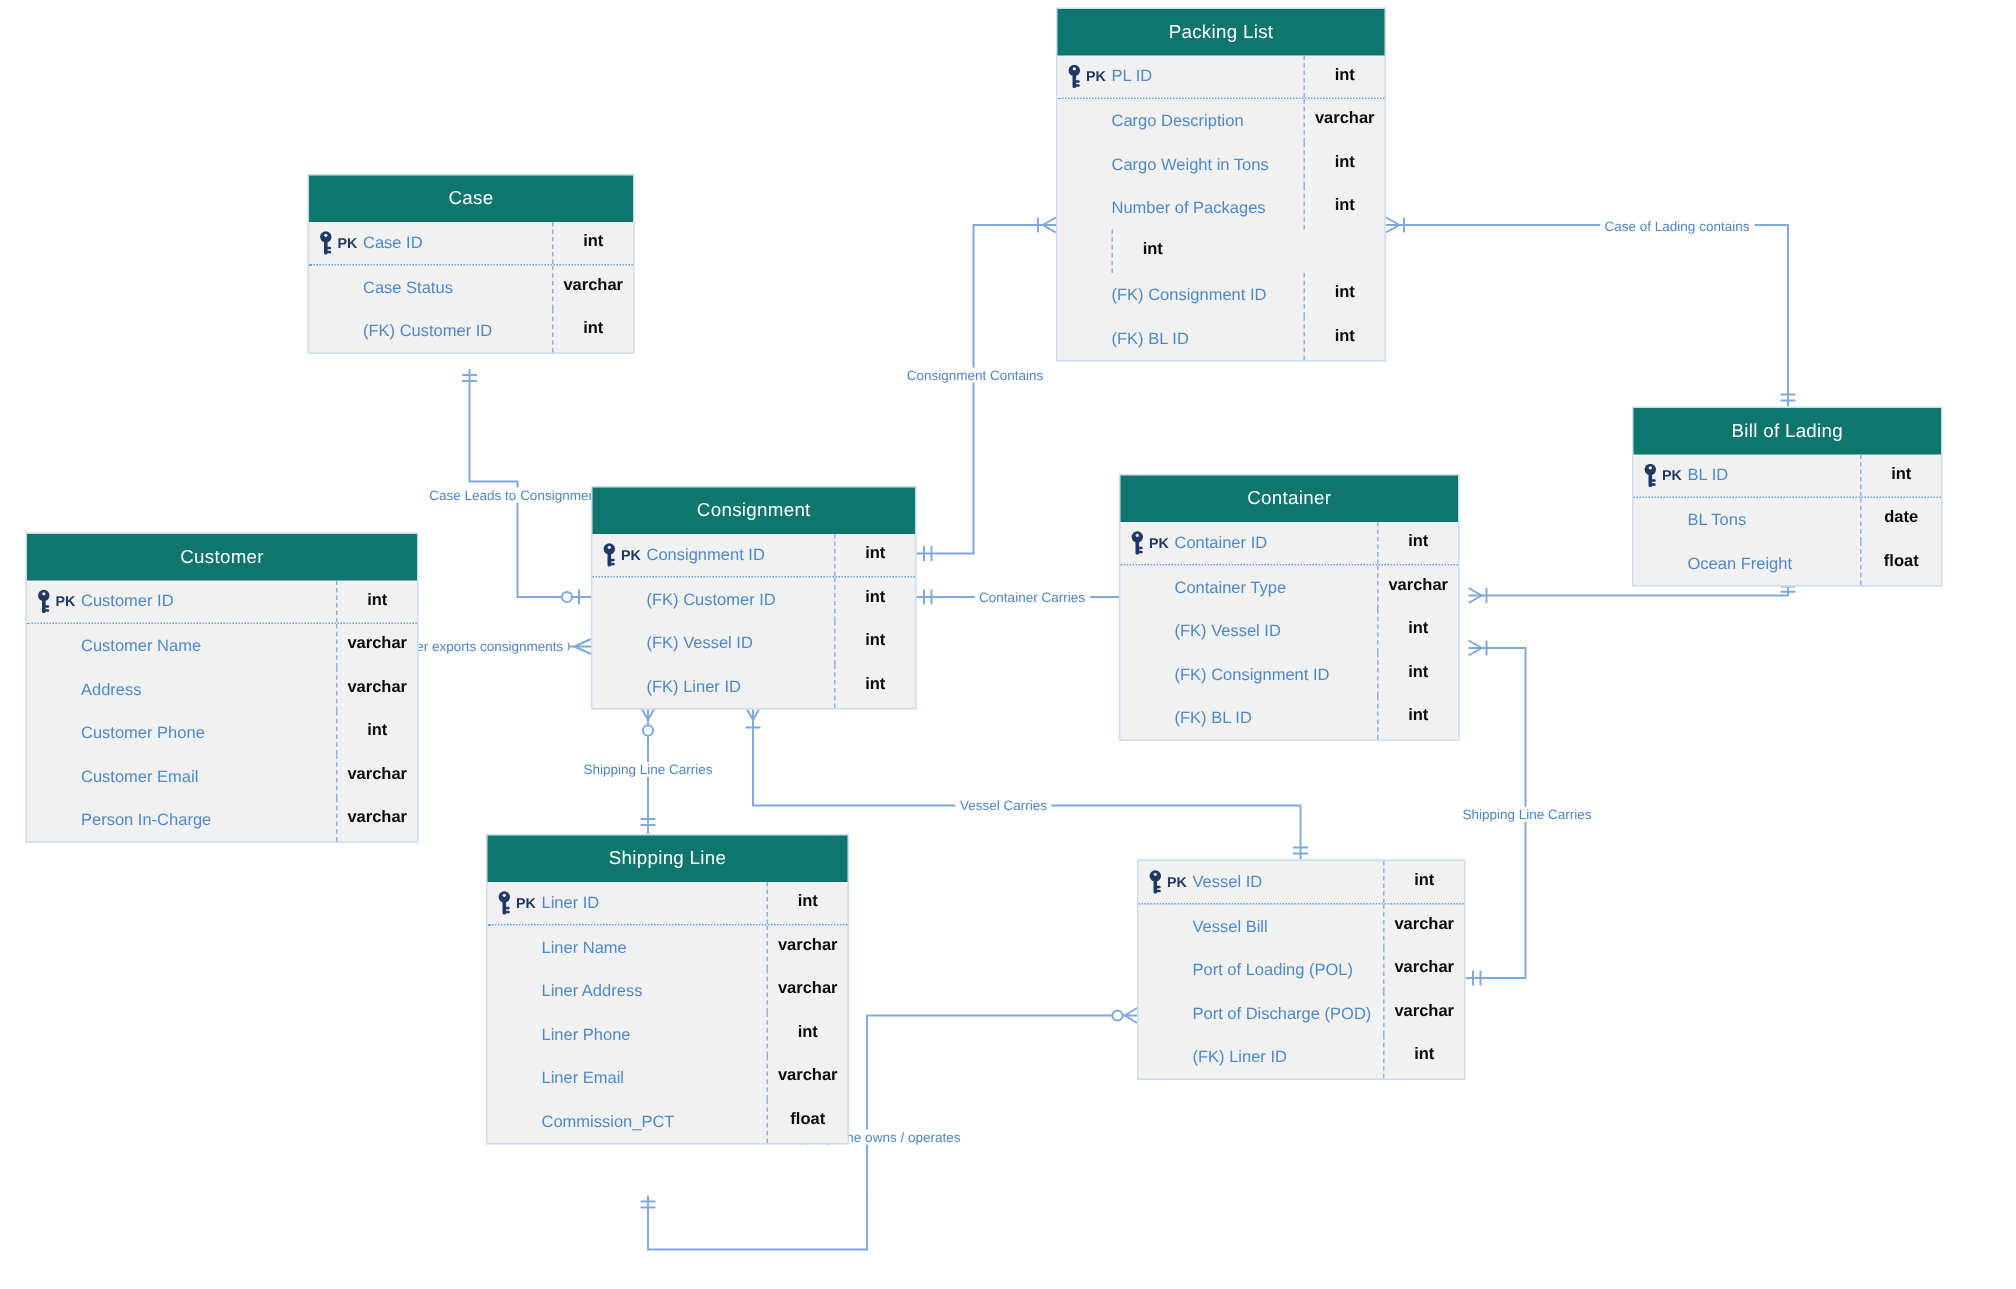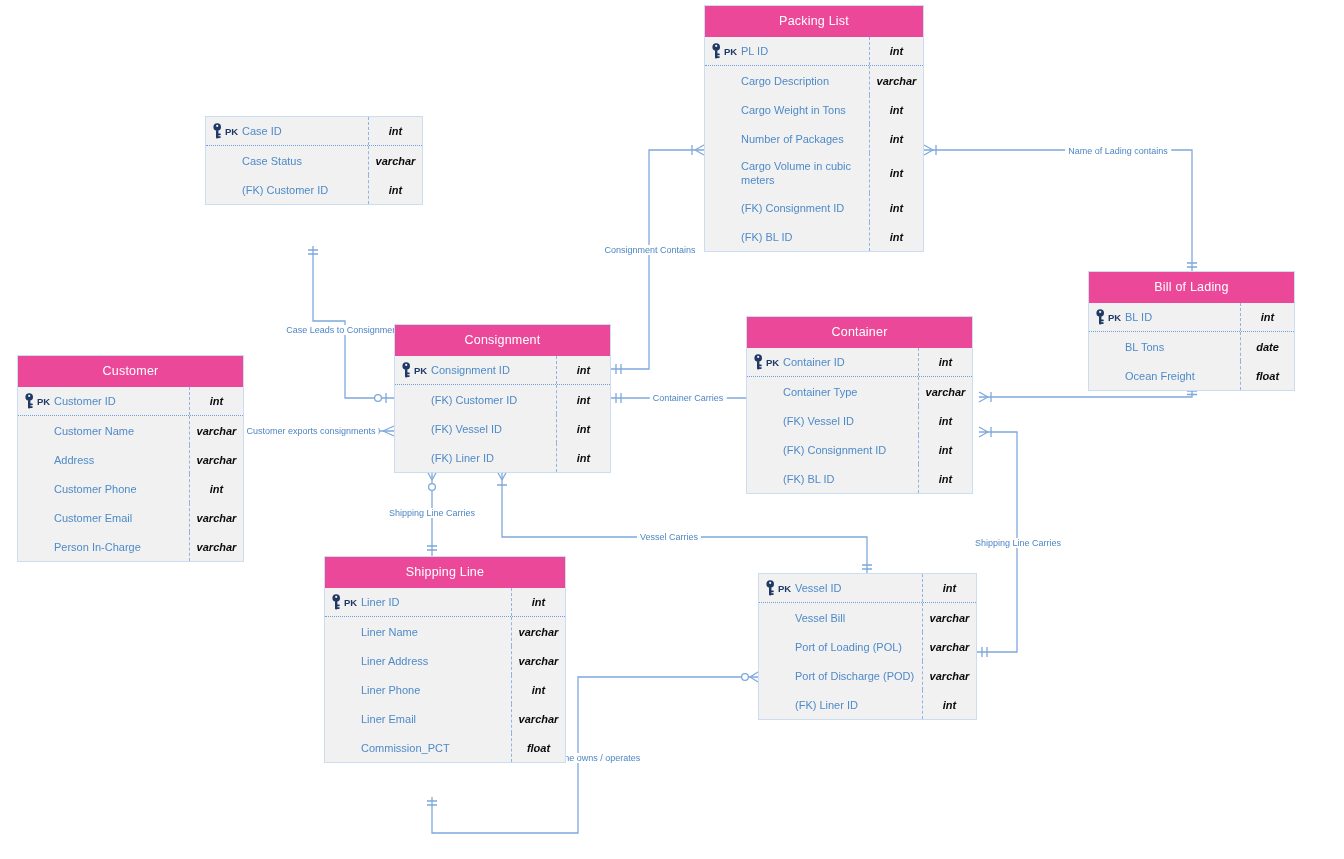--- a/index.html
+++ b/index.html
@@ -5,30 +5,30 @@
   html,body{margin:0;padding:0;background:#fff;}
   body{font-family:"Liberation Sans",sans-serif;}
   #canvas{position:relative;width:1344px;height:859px;background:#ffffff;overflow:hidden;}
   #connectors{position:absolute;left:0;top:0;z-index:1;pointer-events:none;}
   #connectors path{stroke:#7FA8DC;stroke-width:1.3;fill:none;}
   #connectors circle.c{fill:#ffffff;stroke:#7FA8DC;stroke-width:1.3;}
   .rlabel{position:absolute;transform:translate(-50%,-50%);font-size:9px;color:#4E86C4;
           background:#ffffff;padding:0 3px;white-space:nowrap;z-index:5;}
   .entity{position:absolute;z-index:10;background:#F1F1F2;border:1px solid #CBDDF1;
           box-sizing:border-box;}
-  .ehead{background:#ec4899;color:#ffffff;text-align:center;font-size:12.5px;
+  .ehead{background:#0f766e;color:#ffffff;text-align:center;font-size:12.5px;
          line-height:15px;padding:8px 2px;letter-spacing:.2px;}
   .ebody{width:100%;}
   .row{display:flex;align-items:center;min-height:29px;box-sizing:border-box;}
   .row.pkrow{border-bottom:1px dotted #6F9FDC;}
   .pkcell{width:36px;flex:none;display:flex;align-items:center;padding-left:7px;gap:2px;box-sizing:border-box;text-align:right;}
   .pktxt{font-size:9.5px;font-weight:bold;color:#1F3864;}
   .fname{flex:1;color:#4E8AC8;font-size:11px;line-height:14px;padding:6px 4px 6px 0;}
-  .ftype{width:54px;flex:none;align-self:stretch;display:flex;align-items:center;
-         justify-content:center;border-left:1px dashed #8FB4E3;box-sizing:border-box;font-style:italic;}
+  .ftype{width:54px;flex:none;align-self:stretch;display:flex;align-items:flex-start;
+         justify-content:center;border-left:1px dashed #8FB4E3;box-sizing:border-box;}
   .ftype span{display:block;width:42px;text-align:center;font-weight:bold;font-size:11px;
               line-height:14px;color:#0b0b0b;word-break:break-all;padding:6px 0;}
 </style>
 </head>
 <body>
 
 <div id="canvas">
 
   <svg id="connectors" width="1344" height="859">
     <g>
@@ -82,29 +82,30 @@
     <g>
       <path d="M432,797 L432,833 L578,833 L578,677 L758,677"></path>
       <path d="M427,801 h10 M427,805 h10"></path>
       <circle class="c" cx="745" cy="677" r="3.4"></circle>
       <path d="M750,677 L758,672 M750,677 L758,682"></path>
     </g>
   </svg>
 
   <span class="rlabel" style="left:343px;top:330px">Case Leads to Consignment</span>
   <span class="rlabel" style="left:650px;top:250px">Consignment Contains</span>
-  <span class="rlabel" style="left:1118px;top:151px">Name of Lading contains</span>
+  <span class="rlabel" style="left:1118px;top:151px">Case of Lading contains</span>
   <span class="rlabel" style="left:311px;top:431px">Customer exports consignments</span>
   <span class="rlabel" style="left:688px;top:398px">Container Carries</span>
   <span class="rlabel" style="left:432px;top:513px">Shipping Line Carries</span>
   <span class="rlabel" style="left:669px;top:537px">Vessel Carries</span>
   <span class="rlabel" style="left:1018px;top:543px">Shipping Line Carries</span>
   <span class="rlabel" style="left:580px;top:758px">Shipping Line owns / operates</span>
 
   <div class="entity" style="left:205px;top:116px;width:218px">
+      <div class="ehead">Case</div>
       <div class="ebody">
         <div class="row pkrow">
           <div class="pkcell">
             <svg width="10" height="16" viewBox="0 0 10 16" style="flex:none">
               <g fill="#1F3864">
                 <circle cx="4.2" cy="4" r="3.8"></circle>
                 <rect x="3" y="7" width="2.4" height="8.6" rx="1"></rect>
                 <rect x="4.2" y="10.5" width="3.6" height="1.7" rx="0.8"></rect>
                 <rect x="4.2" y="13.2" width="3.6" height="1.7" rx="0.8"></rect>
               </g>
@@ -170,21 +171,20 @@
         </div>
         <div class="row">
           <div class="pkcell"></div>
           <div class="fname">Number of Packages</div>
           <div class="ftype">
             <span>int</span>
           </div>
         </div>
         <div class="row">
           <div class="pkcell"></div>
-          <div class="fname">Cargo Volume in cubic meters</div>
           <div class="ftype">
             <span>int</span>
           </div>
         </div>
         <div class="row">
           <div class="pkcell"></div>
           <div class="fname">(FK) Consignment ID</div>
           <div class="ftype">
             <span>int</span>
           </div>
@@ -228,21 +228,21 @@
         </div>
         <div class="row">
           <div class="pkcell"></div>
           <div class="fname">Ocean Freight</div>
           <div class="ftype">
             <span>float</span>
           </div>
         </div>
       </div>
     </div>
-  <div class="entity" style="left:17px;top:355px;width:227px">
+  <div class="entity" style="left:17px;top:355px;width:262px">
       <div class="ehead">Customer</div>
       <div class="ebody">
         <div class="row pkrow">
           <div class="pkcell">
             <svg width="10" height="16" viewBox="0 0 10 16" style="flex:none">
               <g fill="#1F3864">
                 <circle cx="4.2" cy="4" r="3.8"></circle>
                 <rect x="3" y="7" width="2.4" height="8.6" rx="1"></rect>
                 <rect x="4.2" y="10.5" width="3.6" height="1.7" rx="0.8"></rect>
                 <rect x="4.2" y="13.2" width="3.6" height="1.7" rx="0.8"></rect>

